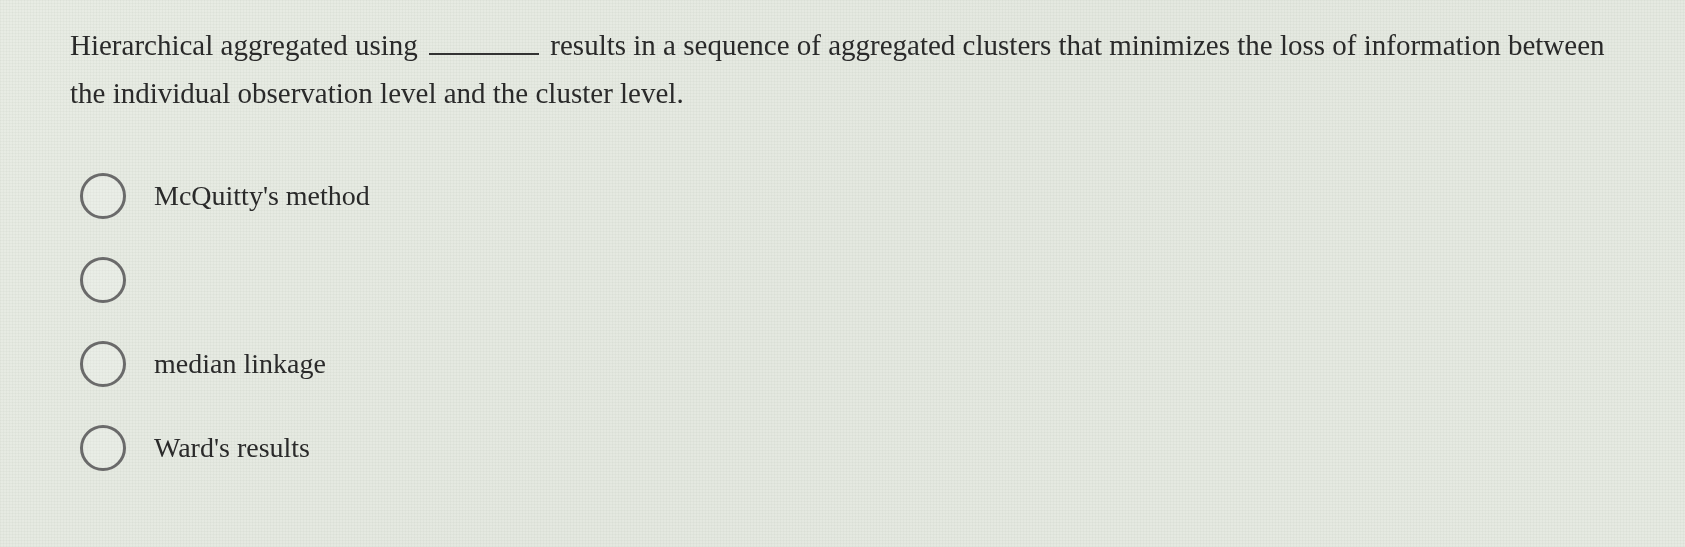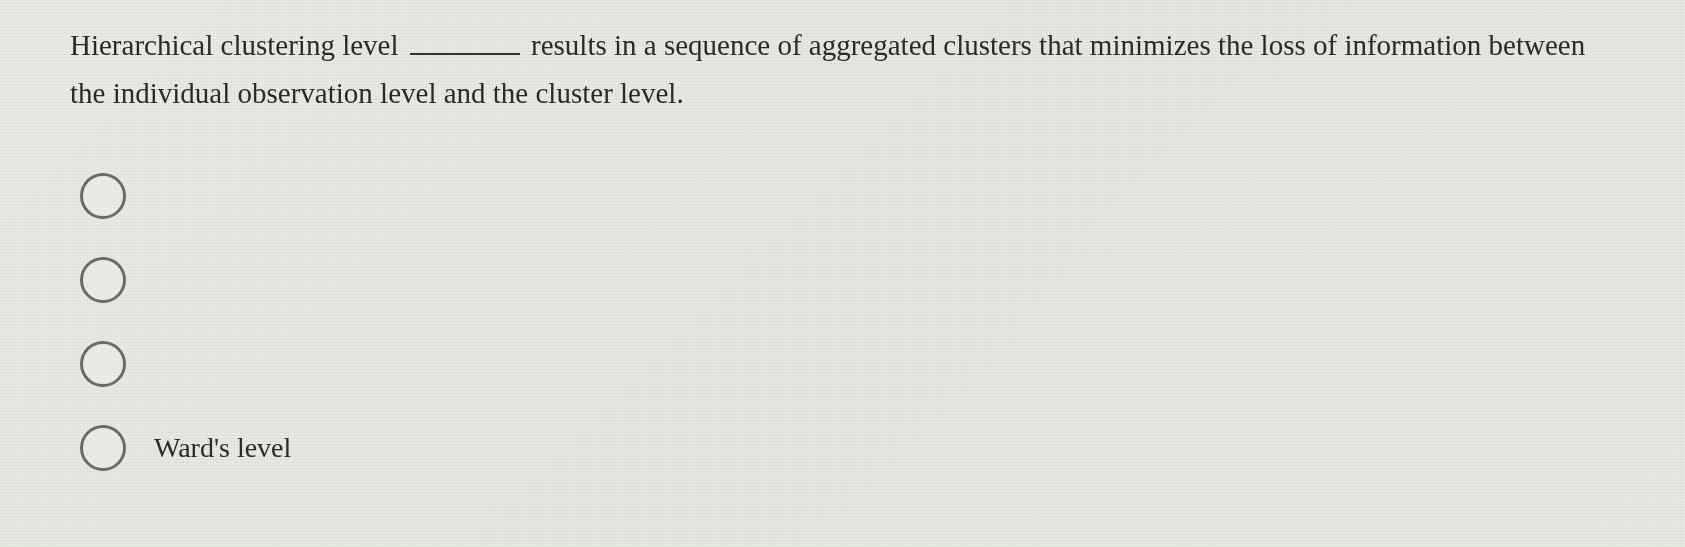--- a/index.html
+++ b/index.html
@@ -61,31 +61,33 @@
   .option-label {
     font-size: 28px;
     color: #2a2a2a;
   }
 </style>
 </head>
 <body>
 
 <div class="container">
   <div class="question-text">
-    <span>Hierarchical clustering level </span><span class="blank"></span><span> results in a sequence of aggregated clusters that minimizes the loss of information between the individual observation level and the cluster level.</span>
+    <span>Hierarchical aggregated using </span><span class="blank"></span><span> results in a sequence of aggregated clusters that minimizes the loss of information between the individual observation level and the cluster level.</span>
   </div>
 
   <div class="options">
     <div class="option">
       <div class="radio-circle"></div>
+      <span class="option-label">McQuitty's method</span>
     </div>
     <div class="option">
       <div class="radio-circle"></div>
     </div>
     <div class="option">
       <div class="radio-circle"></div>
+      <span class="option-label">median linkage</span>
     </div>
     <div class="option">
       <div class="radio-circle"></div>
-      <span class="option-label">Ward's level</span>
+      <span class="option-label">Ward's results</span>
     </div>
   </div>
 </div>
 
 </body></html>

